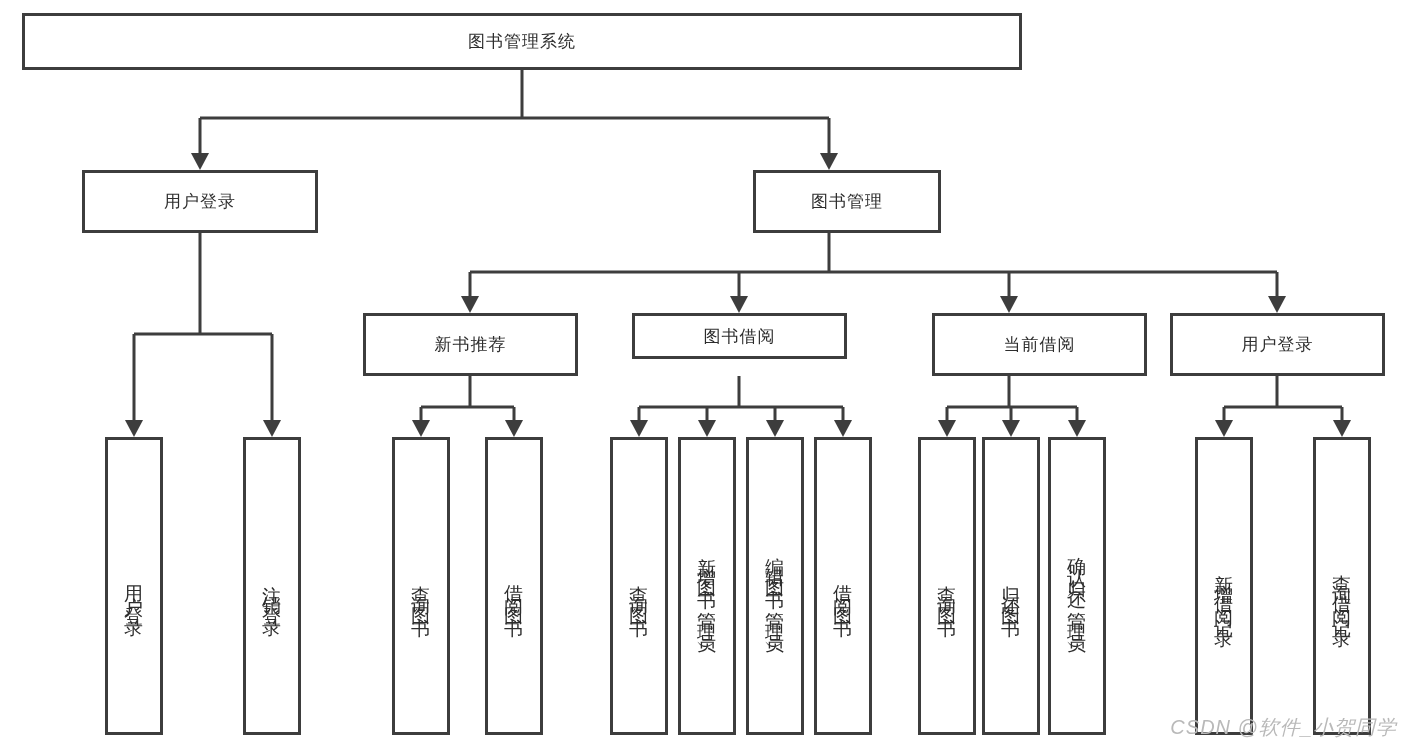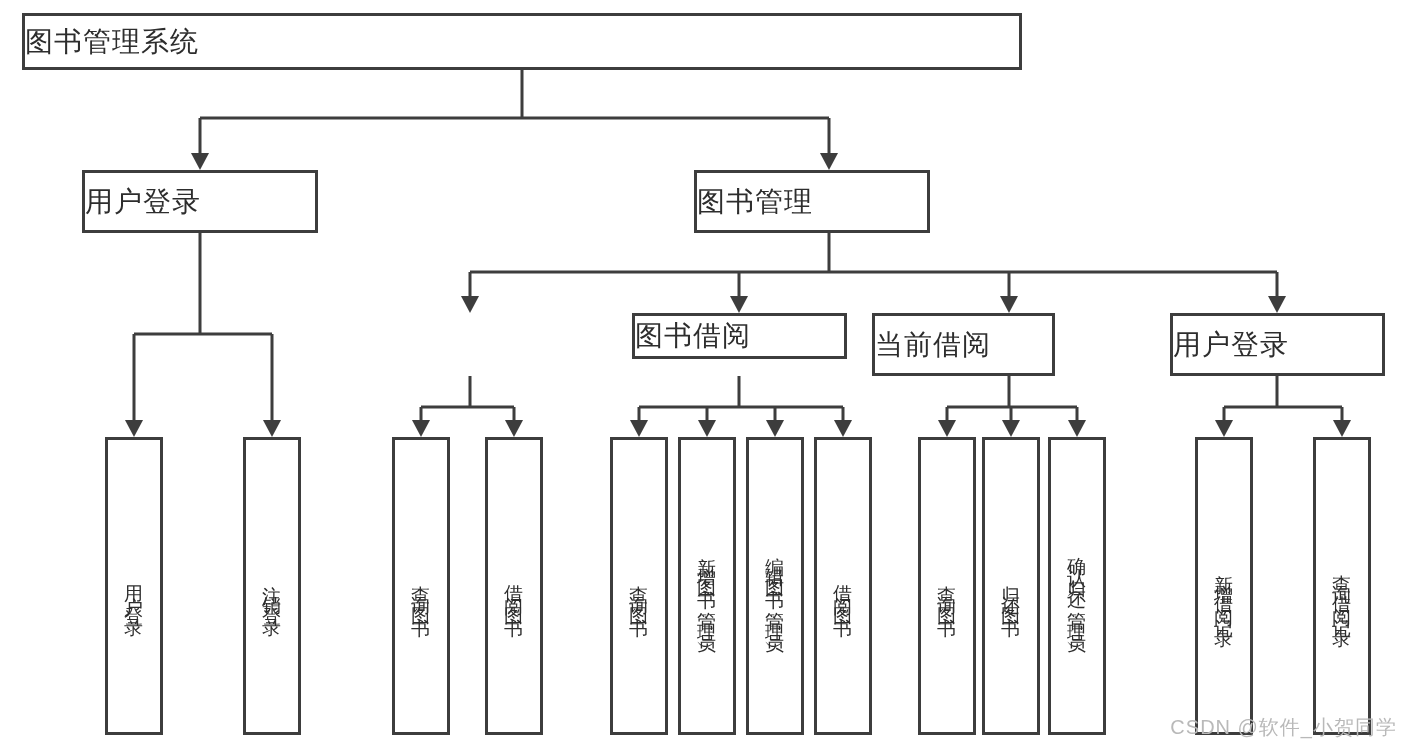--- a/index.html
+++ b/index.html
@@ -17,22 +17,22 @@
     background:var(--bg);
     overflow:hidden;
   }
   #connectors{position:absolute;left:0;top:0;width:1405px;height:747px;}
   #connectors path{stroke:var(--line);stroke-width:3;fill:none;}
   #connectors polygon{fill:var(--line);stroke:none;}
   .hbox{
     position:absolute;
     border:3px solid var(--line);
     background:var(--bg);
-    display:flex;align-items:center;justify-content:flex-start;
-    font-size:28px;letter-spacing:1px;
+    display:flex;align-items:center;justify-content:center;
+    font-size:17px;letter-spacing:1px;
     color:var(--text);
   }
   .vbox{
     position:absolute;
     top:437px;height:298px;width:58px;
     border:3px solid var(--line);
     background:var(--bg);
     display:flex;align-items:center;justify-content:center;
     color:var(--text);
   }
@@ -46,20 +46,21 @@
     white-space:nowrap;
   }
   #watermark{
     position:absolute;
     right:8px;bottom:6px;
     font-size:20px;
     color:var(--wm);
     letter-spacing:1px;
     z-index:10;
     pointer-events:none;
+    font-style:italic;
   }
 </style>
 </head>
 <body>
 
 <div id="stage">
 
   <svg id="connectors" viewBox="0 0 1405 747" xmlns="http://www.w3.org/2000/svg">
 
     <path d="M522,70 L522,118 M200,118 L829,118 M200,118 L200,155 M829,118 L829,155"></path>
@@ -96,28 +97,31 @@
     <polygon points="1333,420 1351,420 1342,437"></polygon>
   </svg>
 
   <div class="hbox" style="left:22px;top:13px;width:1000px;height:57px">
     <span>图书管理系统</span>
   </div>
 
   <div class="hbox" style="left:82px;top:170px;width:236px;height:63px">
     <span>用户登录</span>
   </div>
-  <div class="hbox" style="left:694px;top:170px;width:236px;height:63px">
+  <div class="hbox" style="left:753px;top:170px;width:188px;height:63px">
     <span>图书管理</span>
   </div>
 
+  <div class="hbox" style="left:363px;top:313px;width:215px;height:63px">
+    <span>新书推荐</span>
+  </div>
   <div class="hbox" style="left:632px;top:313px;width:215px;height:46px">
     <span>图书借阅</span>
   </div>
-  <div class="hbox" style="left:872px;top:313px;width:183px;height:63px">
+  <div class="hbox" style="left:932px;top:313px;width:215px;height:63px">
     <span>当前借阅</span>
   </div>
   <div class="hbox" style="left:1170px;top:313px;width:215px;height:63px">
     <span>用户登录</span>
   </div>
 
   <div class="vbox" style="left:105px">
     <span class="vtext">用户登录</span>
   </div>
   <div class="vbox" style="left:243px">

